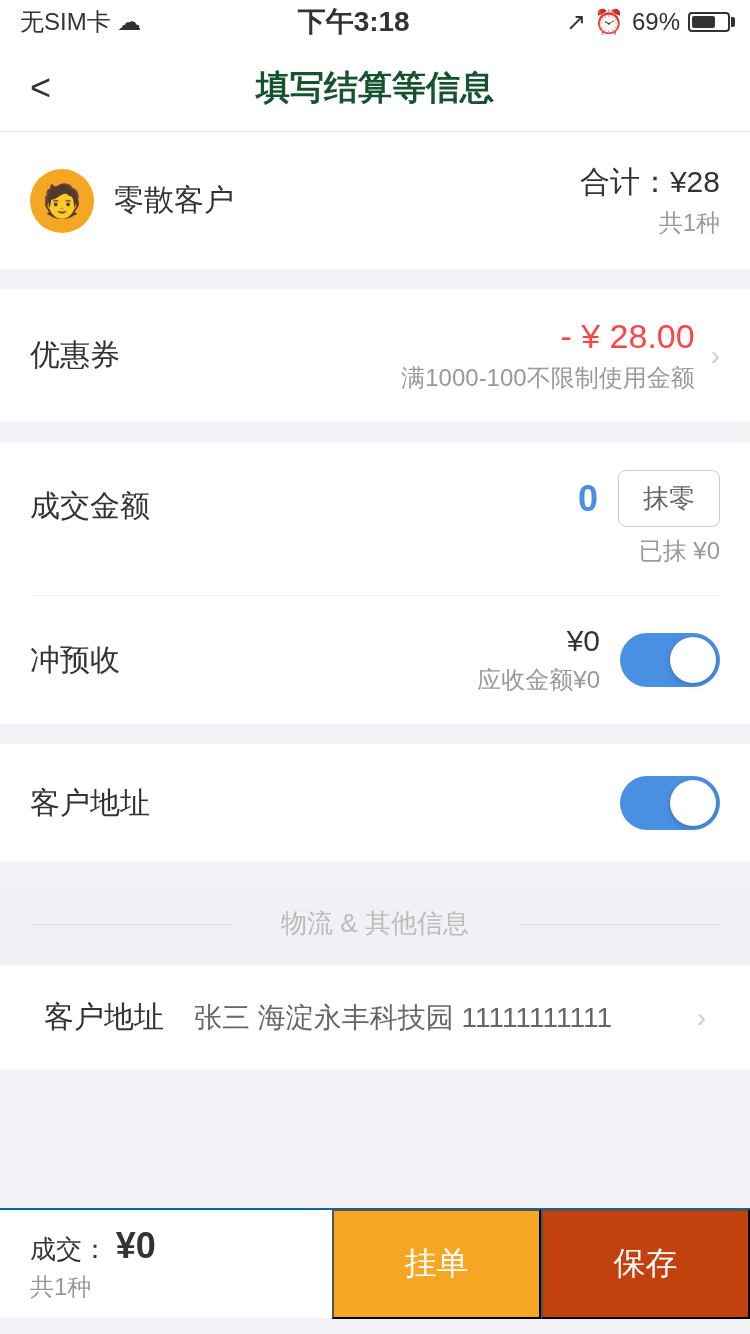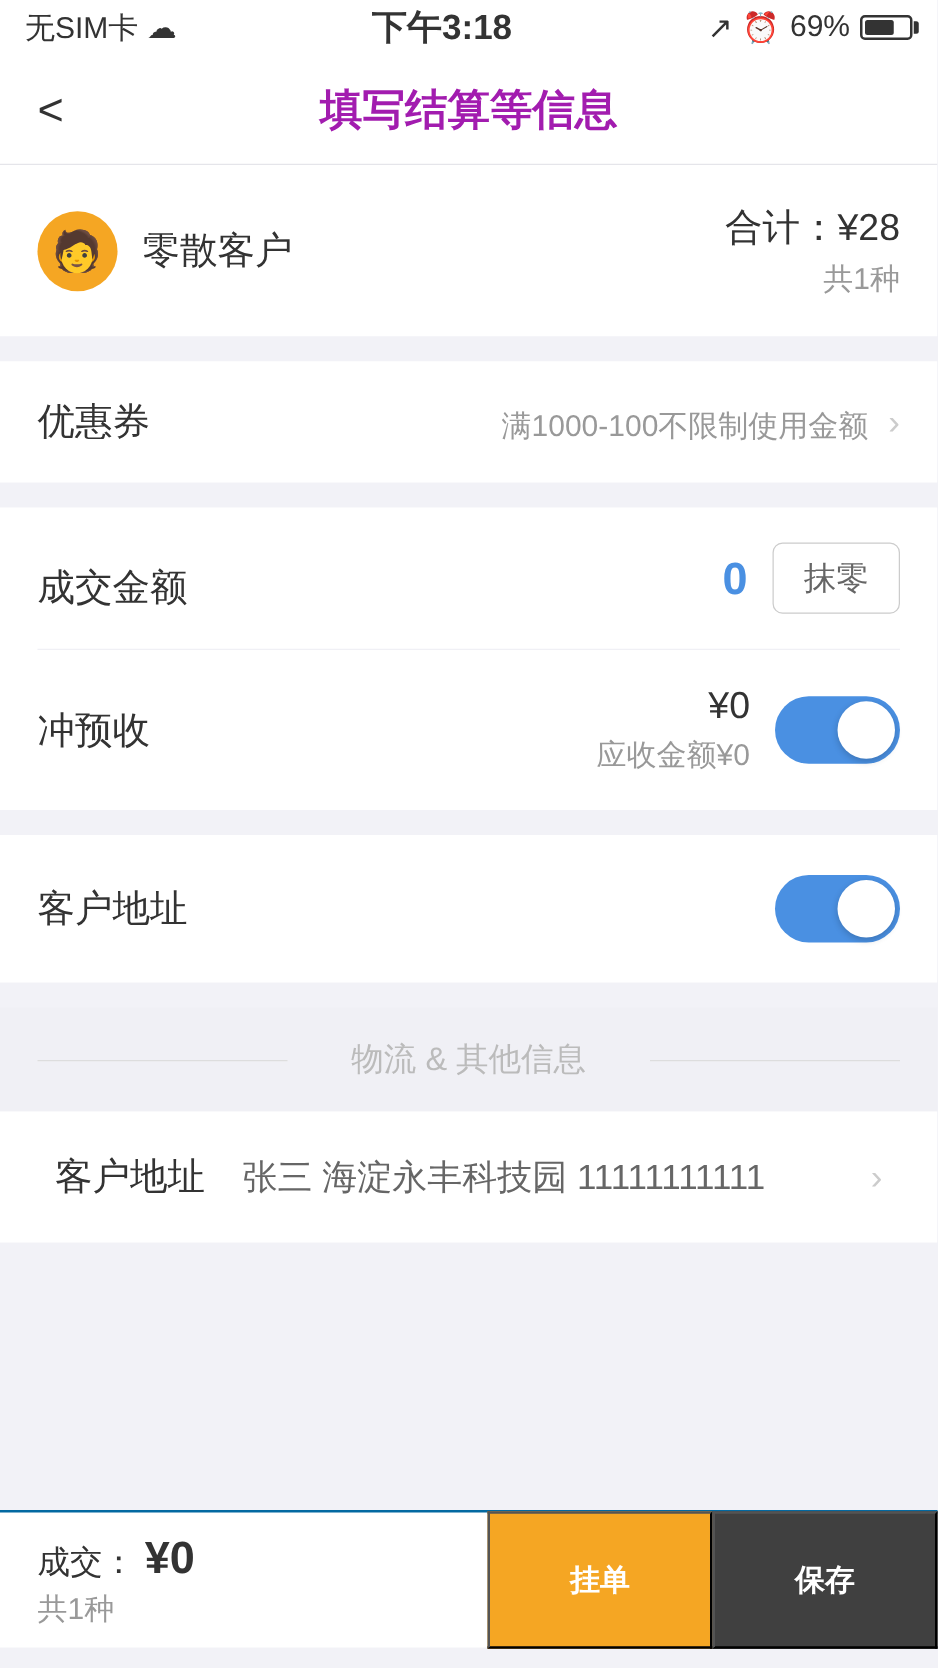--- a/index.html
+++ b/index.html
@@ -53,21 +53,21 @@
     .nav-back {
       position: absolute;
       left: 30px;
       font-size: 36px;
       color: #333;
       cursor: pointer;
     }
     .nav-title {
       font-size: 34px;
       font-weight: 600;
-      color: #a21caf;
+      color: #14532d;
     }
 
     
     .section {
       background: #fff;
       margin-bottom: 20px;
     }
 
     
     .customer-row {
@@ -231,31 +231,31 @@
     }
     .bottom-info {
       flex: 1;
       padding: 0 30px;
     }
     .bottom-deal-label { font-size: 26px; color: #333; }
     .bottom-deal-amount { font-size: 36px; color: #333; font-weight: 600; }
     .bottom-count { font-size: 24px; color: #999; margin-top: 4px; }
     .bottom-btn {
       height: 110px;
-      width: 180px;
+      width: 209px;
       display: flex;
       align-items: center;
       justify-content: center;
-      font-size: 24px;
+      font-size: 32px;
       color: #fff;
       cursor: pointer;
-      font-weight: 700;
+      font-weight: 400;
     }
     .btn-hold { background: #f5a623; }
-    .btn-save { background: #404040; text-align: center; }
+    .btn-save { background: #c2410c; text-align: center; }
   </style>
 </head>
 <body>
 
 <div class="status-bar">
   <div class="status-left">
     <span>无SIM卡 ☁</span>
   </div>
   <div class="status-center">下午3:18</div>
   <div class="status-right">
@@ -286,37 +286,39 @@
       <div class="total-count">共1种</div>
     </div>
   </div>
 </div>
 
 <div class="section">
   <div class="row-item">
     <span class="row-label">优惠券</span>
     <div class="row-right">
       <div class="row-right-col">
+        <div class="discount-amount">- ¥ 28.00</div>
         <div class="discount-sub">满1000-100不限制使用金额</div>
       </div>
       <span class="chevron-icon">›</span>
     </div>
   </div>
 </div>
 
 <div class="section">
 
   <div class="deal-row">
     <div class="deal-top">
       <span class="row-label">成交金额</span>
       <div style="display:flex;align-items:center;gap:20px;">
         <span class="deal-value">0</span>
         <button class="round-btn">抹零</button>
       </div>
     </div>
+    <div class="deal-sub">已抹  ¥0</div>
   </div>
 
   <div style="height:1px;background:#f0f0f5;margin:0 30px;"></div>
 
   <div class="prepay-row">
     <span class="row-label">冲预收</span>
     <div class="prepay-right">
       <div class="prepay-amounts">
         <div class="prepay-main">¥0</div>
         <div class="prepay-sub">应收金额¥0</div>

